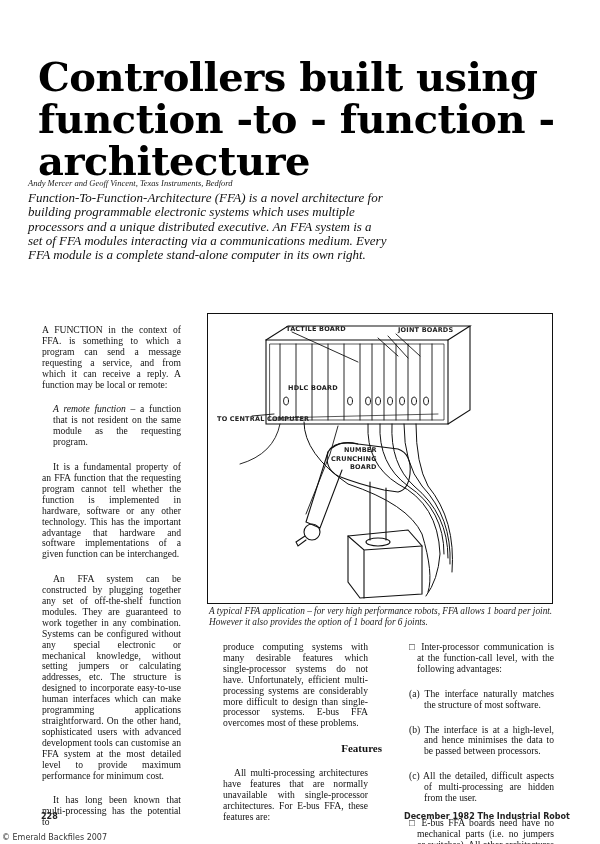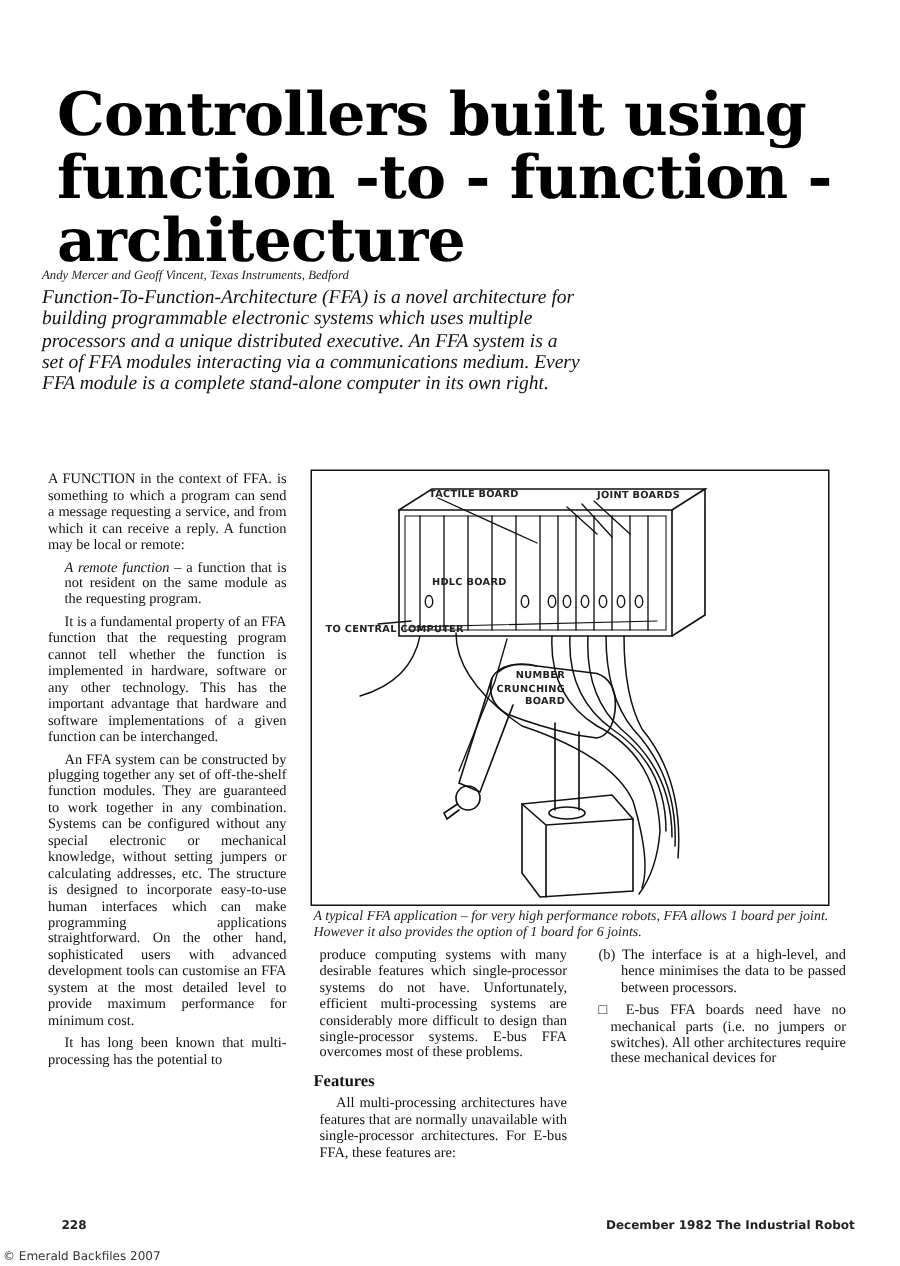--- a/index.html
+++ b/index.html
@@ -1,29 +1,29 @@
 <!DOCTYPE html>
 <html><head>
 <meta charset="utf-8">
 <style>
   html, body { margin: 0; padding: 0; background: #ffffff; }
   body { width: 600px; height: 844px; position: relative; overflow: hidden; color: #111; font-family: "Liberation Serif", serif; }
   .title { position: absolute; left: 26px; top: 44px; width: 560px; font-family: "DejaVu Serif", serif; font-weight: bold; font-size: 40px; line-height: 42px; letter-spacing: -0.5px; margin: 12px; color: #000; }
   .authors { position: absolute; left: 28px; top: 178px; font-style: italic; font-size: 8.5px; color: #222; }
   .abstract { position: absolute; left: 28px; top: 191px; width: 360px; font-style: italic; font-size: 13px; line-height: 14.3px; color: #111; margin: 0; }
   .col { position: absolute; font-size: 9.6px; line-height: 10.9px; text-align: justify; color: #111; }
-  .col p { margin: 4px; }
+  .col p { margin: 14px; }
   .col p.ind { text-indent: 11px; }
   .col p.sub { padding-left: 11px; }
   .col1 { left: 28px; top: 311px; width: 167px; }
   .col2 { left: 209px; top: 628px; width: 173px; }
   .col3 { left: 395px; top: 628px; width: 173px; }
   .col3 p.item { padding-left: 15px; text-indent: -15px; }
   .col3 p.item2 { padding-left: 8px; text-indent: -8px; }
-  .heading { text-align: left; font-weight: bold; font-size: 11px; margin: 8px 0 2px 0 !important; }
+  .heading { text-align: right; font-weight: bold; font-size: 11px; margin: 8px 0 2px 0 !important; }
   .figure { position: absolute; left: 207px; top: 313px; width: 344px; height: 289px; border: 1.5px solid #111; border-top-width: 1px; }
   .figure svg { position: absolute; left: 0; top: 0; }
   .flabel { position: absolute; font-family: "DejaVu Sans", sans-serif; font-weight: bold; font-size: 6.5px; letter-spacing: 0.2px; color: #222; line-height: 8.5px; }
   .caption { position: absolute; left: 209px; top: 606px; width: 360px; font-style: italic; font-size: 9.3px; line-height: 10.5px; color: #222; }
   .pagenum { position: absolute; left: 41px; top: 812px; font-family: "DejaVu Sans", sans-serif; font-weight: bold; font-size: 8px; color: #222; }
   .journal { position: absolute; left: 404px; top: 812px; font-family: "DejaVu Sans", sans-serif; font-size: 8px; color: #222; font-weight: bold; }
   .copyright { position: absolute; left: 2px; top: 833px; font-family: "DejaVu Sans", sans-serif; font-size: 8px; color: #333; }
 </style>
 </head>
 <body>
@@ -120,19 +120,22 @@
 </div>
 <div class="caption">A typical FFA application – for very high performance robots, FFA allows 1 board per joint. However it also provides the option of 1 board for 6 joints.</div>
 
 <div class="col col2">
   <p>produce computing systems with many desirable features which single-processor systems do not have. Unfortunately, efficient multi-processing systems are considerably more difficult to design than single-processor systems. E-bus FFA overcomes most of these problems.</p>
   <p class="heading">Features</p>
   <p class="ind">All multi-processing architectures have features that are normally unavailable with single-processor architectures. For E-bus FFA, these features are:</p>
 </div>
 
 <div class="col col3">
+  <p class="item2">□ Inter-processor communication is at the function-call level, with the following advantages:</p>
+  <p class="item">(a) The interface naturally matches the structure of most software.</p>
   <p class="item">(b) The interface is at a high-level, and hence minimises the data to be passed between processors.</p>
+  <p class="item">(c) All the detailed, difficult aspects of multi-processing are hidden from the user.</p>
   <p class="item2">□ E-bus FFA boards need have no mechanical parts (i.e. no jumpers or switches). All other architectures require these mechanical devices for</p>
 </div>
 
 <div class="pagenum">228</div>
 <div class="journal">December 1982 The Industrial Robot</div>
 <div class="copyright">© Emerald Backfiles 2007</div>
 
 </body></html>

